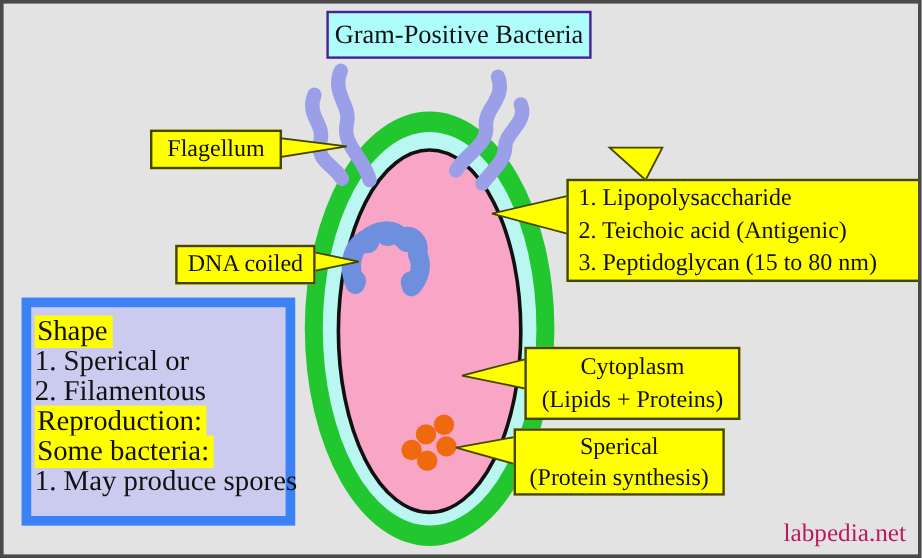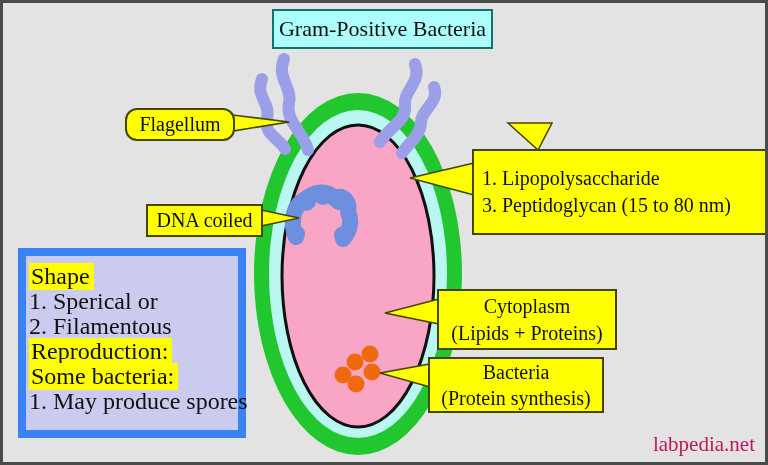--- a/index.html
+++ b/index.html
@@ -19,24 +19,24 @@
     display:flex;align-items:center;justify-content:center;
     text-align:center;
   }
   .yellow{
     background:#ffff00;
     border:2px solid #454500;
     font-size:20px;
   }
   .title-box{
     left:269px;top:6px;width:221px;height:40px;
-    background:#adfdfd;border:2px solid #0f766e;
+    background:#adfdfd;border:2px solid #4c1d95;
     font-size:22px;
   }
-  .flagellum-box{left:122px;top:105px;width:110px;height:33px;font-size:20px;border-radius:12px;}
+  .flagellum-box{left:122px;top:105px;width:110px;height:33px;font-size:20px;}
   .outer-membrane-box{left:484px;top:90px;width:164px;height:33px;}
   .membrane-list-box{
     left:469px;top:146px;width:320px;height:86px;
     flex-direction:column;align-items:flex-start;justify-content:center;
     text-align:left;padding-left:8px;line-height:27px;font-size:20px;
   }
   .dna-box{left:143px;top:201px;width:117px;height:33px;}
   .cytoplasm-box{left:434px;top:286px;width:180px;height:61px;flex-direction:column;line-height:27px;}
   .ribosomes-box{left:425px;top:354px;width:176px;height:56px;flex-direction:column;line-height:26px;}
   .info-box{
@@ -102,34 +102,35 @@
     <span>Gram-Positive Bacteria</span>
   </div>
 
   <div class="box yellow flagellum-box">
     <span>Flagellum</span>
   </div>
 
 
   <div class="box yellow membrane-list-box">
     <div class="info-line">1. Lipopolysaccharide</div>
+    <div class="info-line">2. Teichoic acid (Antigenic)</div>
     <div class="info-line">3. Peptidoglycan (15 to 80 nm)</div>
   </div>
 
   <div class="box yellow cytoplasm-box">
     <div>Cytoplasm</div>
     <div>(Lipids + Proteins)</div>
   </div>
 
   <div class="box yellow dna-box">
     <span>DNA coiled</span>
   </div>
 
   <div class="box yellow ribosomes-box">
-    <div>Bacteria</div>
+    <div>Sperical</div>
     <div>(Protein synthesis)</div>
   </div>
 
   <div class="info-box">
     <div class="info-line"><span class="hl">Shape</span></div>
     <div class="info-line">1. Sperical or</div>
     <div class="info-line">2. Filamentous</div>
     <div class="info-line"><span class="hl">Reproduction:</span></div>
     <div class="info-line"><span class="hl">Some bacteria:</span></div>
     <div class="info-line">1. May produce spores</div>

